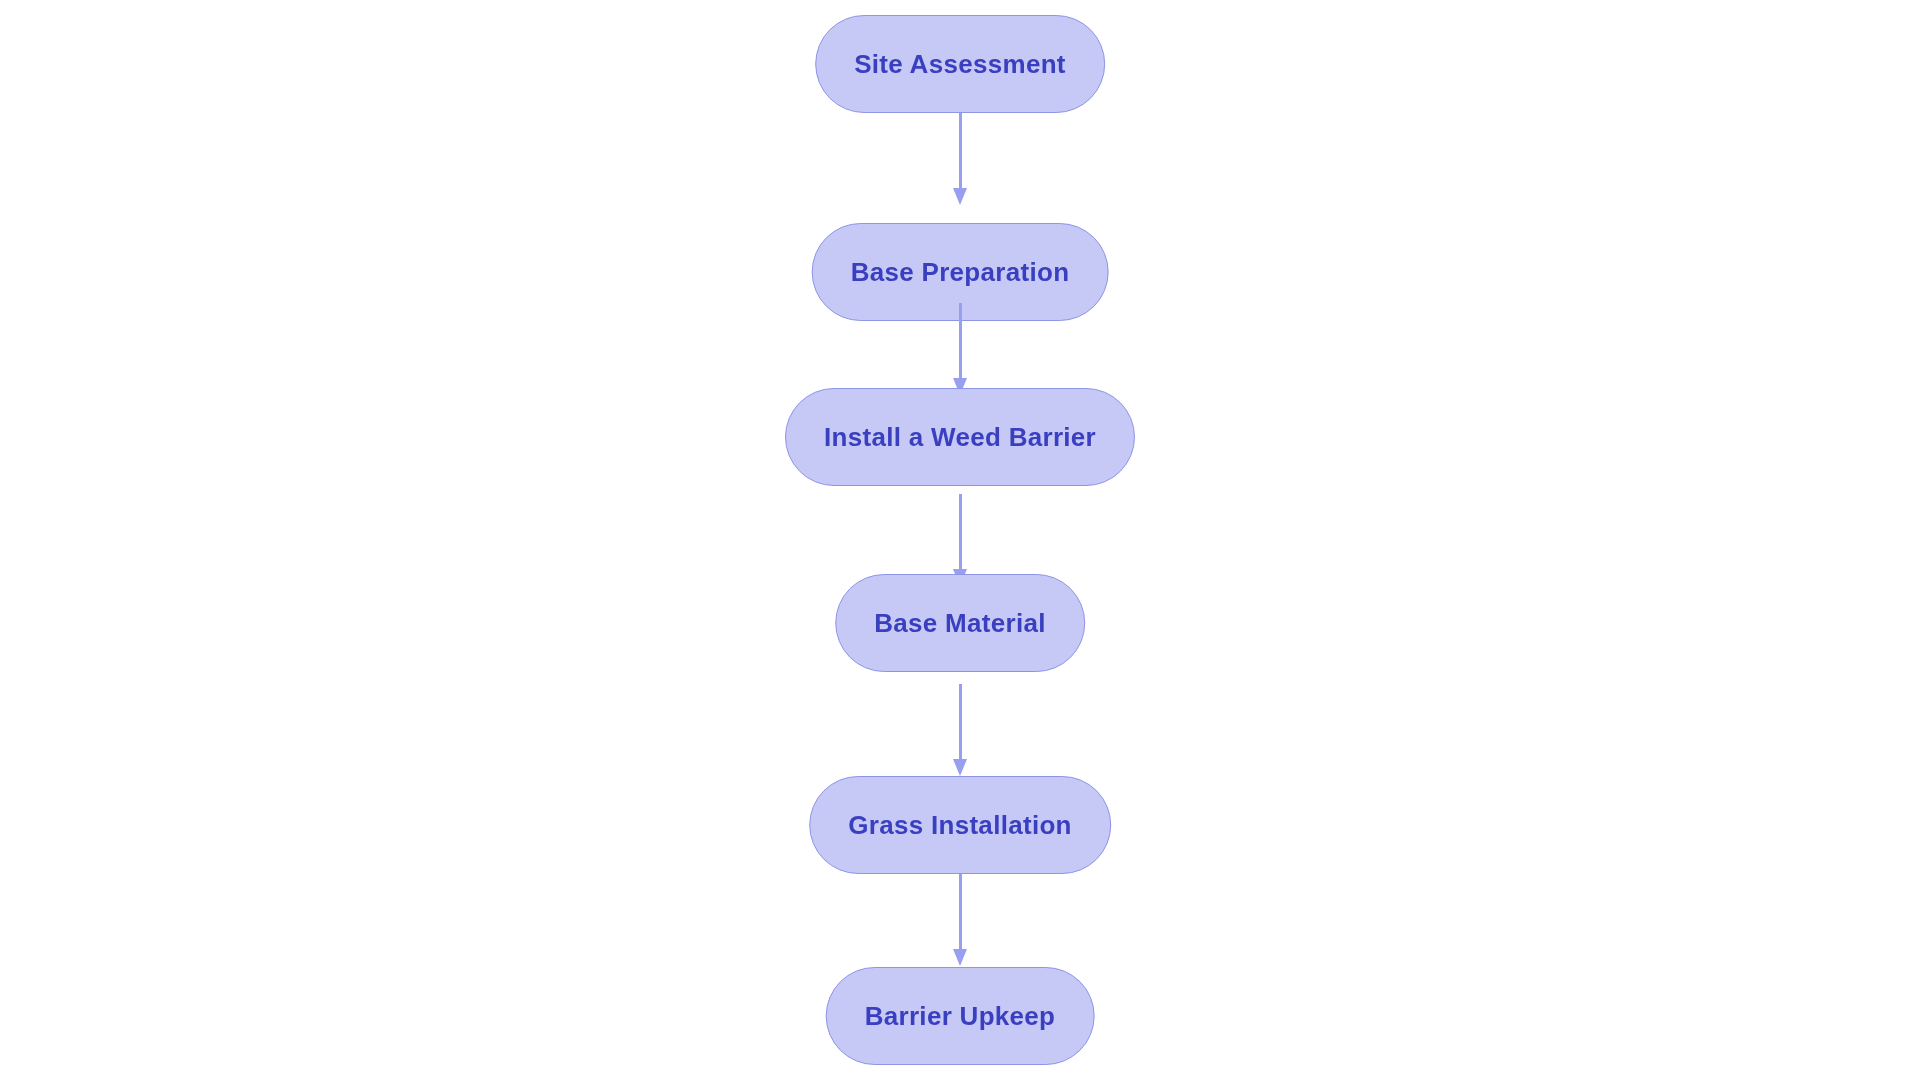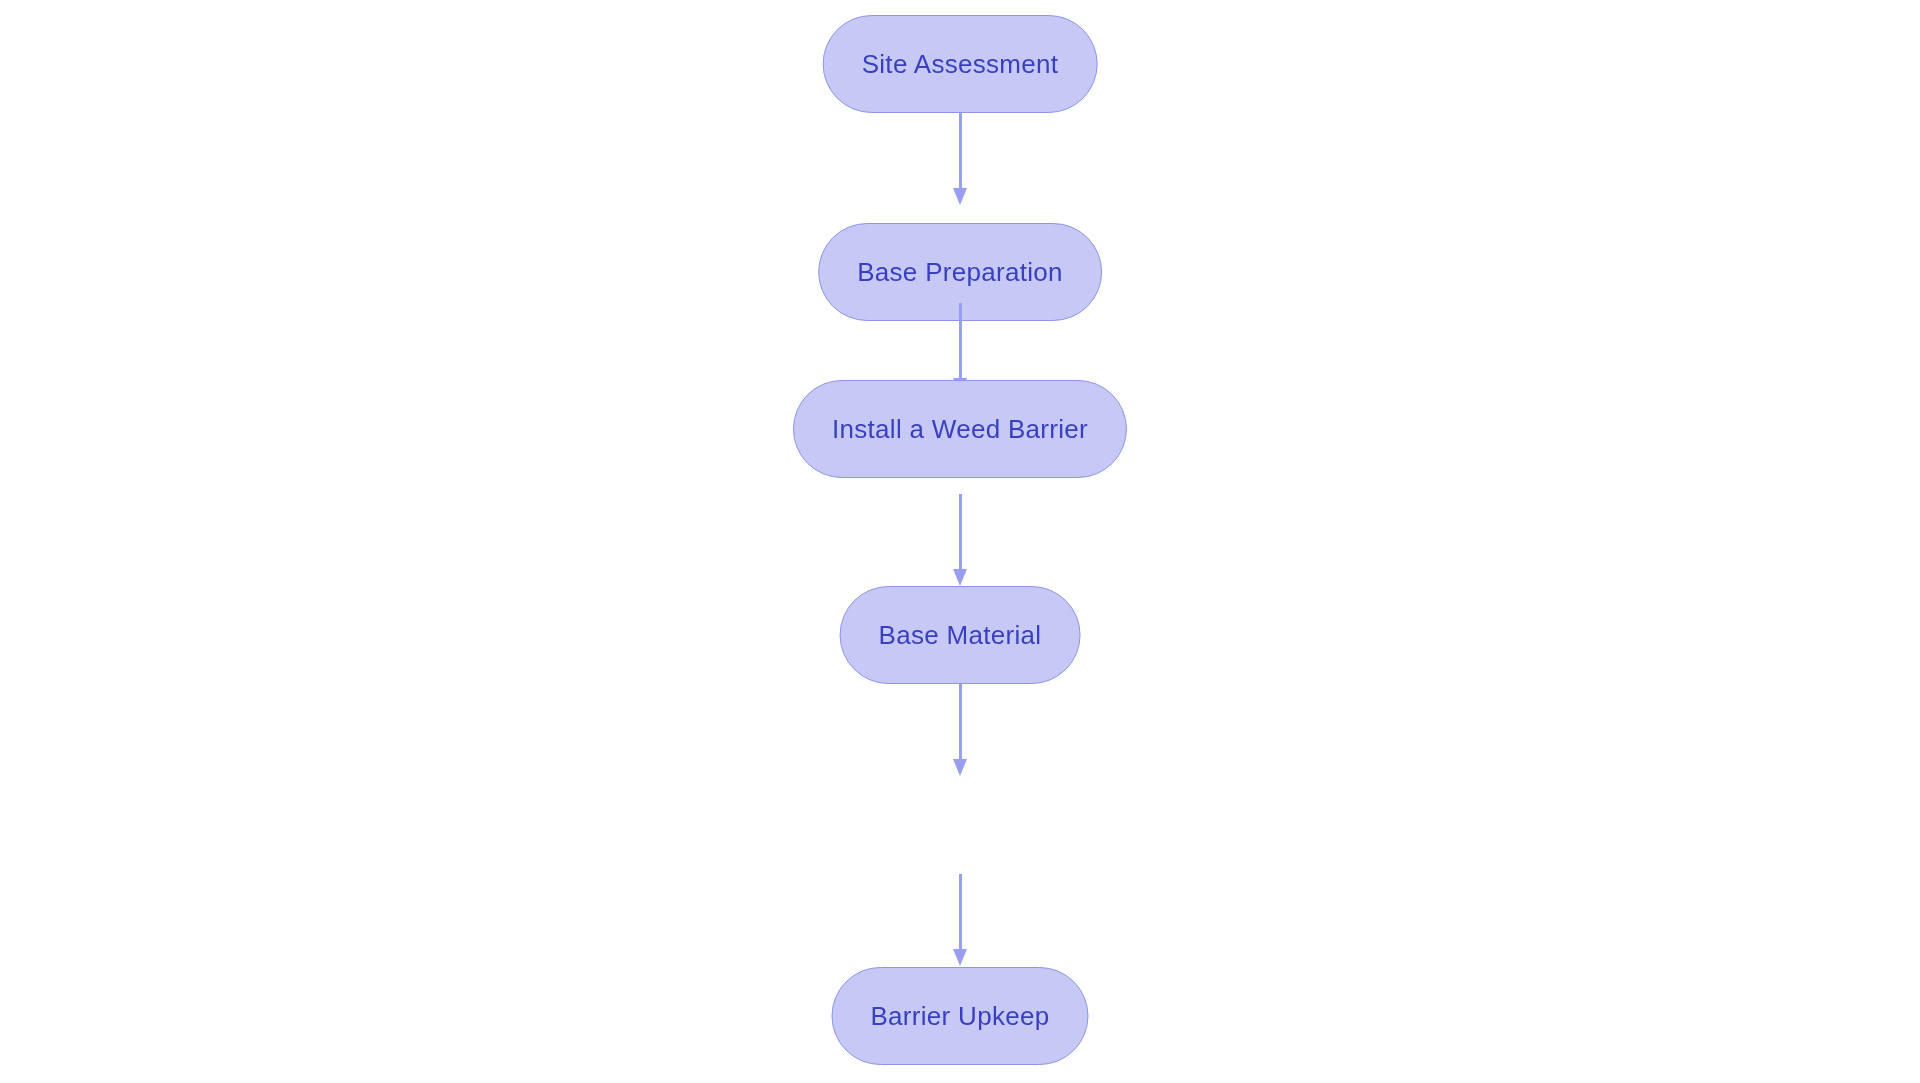--- a/index.html
+++ b/index.html
@@ -27,20 +27,21 @@
     transform: translateX(-50%);
     height: 98px;
     padding: 16px 38px;
     display: flex;
     align-items: center;
     justify-content: center;
     white-space: nowrap;
     background: var(--node-fill);
     border: 1.5px solid var(--node-border);
     border-radius: 49px;
+    font-weight: bold;
   }
   .node-label {
     font-size: 26px;
     letter-spacing: 0.3px;
     color: var(--node-text);
   }
   .connector {
     position: absolute;
     left: 50%;
     transform: translateX(-50%);
@@ -78,38 +79,41 @@
 
   <div class="node" style="top:223px">
     <span class="node-label">Base Preparation</span>
   </div>
 
   <div class="connector" style="top:303px">
     <div class="line"></div>
     <div class="head"></div>
   </div>
 
-  <div class="node" style="top:380px">
+  <div class="node" style="top:388px">
     <span class="node-label">Install a Weed Barrier</span>
   </div>
 
   <div class="connector" style="top:494px">
     <div class="line"></div>
     <div class="head"></div>
   </div>
 
-  <div class="node" style="top:586px">
+  <div class="node" style="top:574px">
     <span class="node-label">Base Material</span>
   </div>
 
   <div class="connector" style="top:684px">
     <div class="line"></div>
     <div class="head"></div>
   </div>
 
+  <div class="node" style="top:776px">
+    <span class="node-label">Grass Installation</span>
+  </div>
 
   <div class="connector" style="top:874px">
     <div class="line"></div>
     <div class="head"></div>
   </div>
 
   <div class="node" style="top:967px">
     <span class="node-label">Barrier Upkeep</span>
   </div>
 

